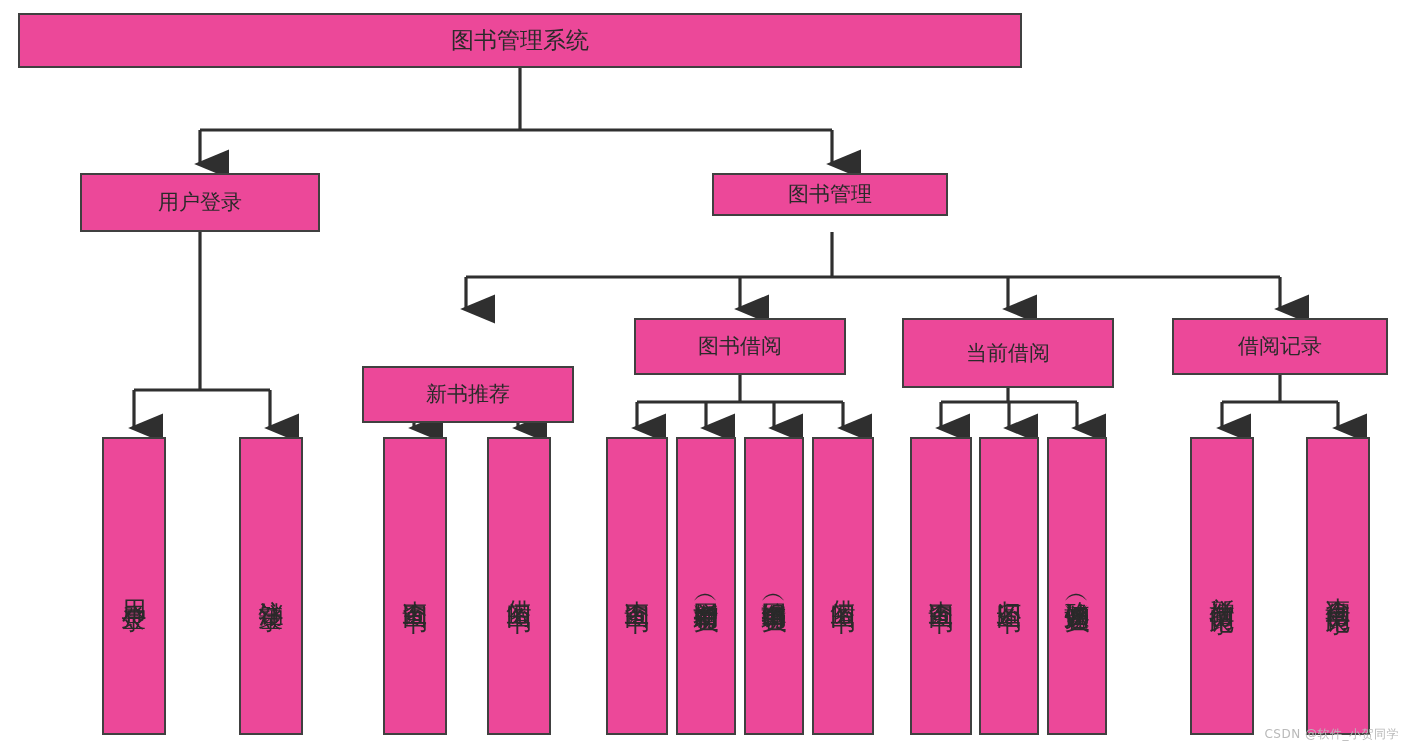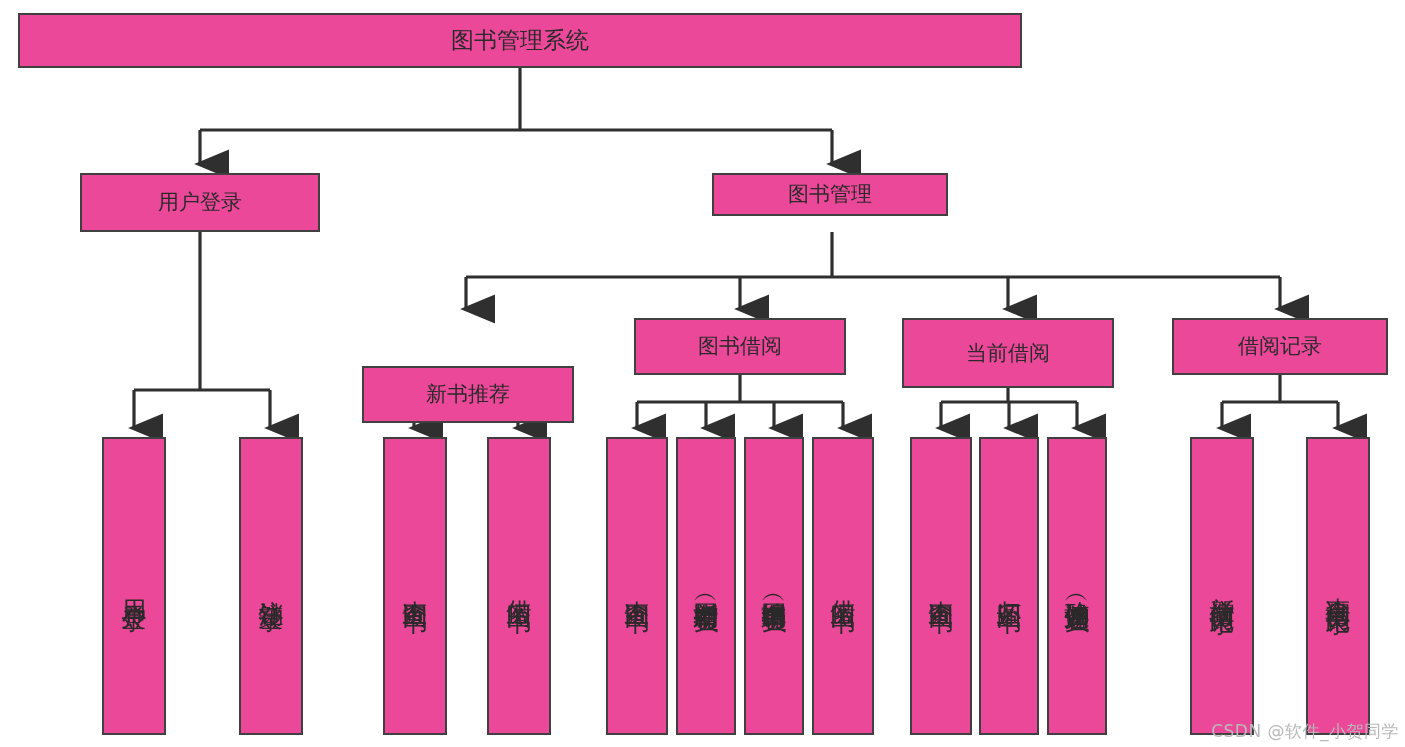--- a/index.html
+++ b/index.html
@@ -52,21 +52,21 @@
   }
   .node.leaf.tall .label{
     font-size:25px;
     letter-spacing:1px;
   }
 
   .watermark{
     position:absolute;
     right:6px;
     bottom:4px;
-    font-size:17px;
+    font-size:12px;
     color:#b9b9b9;
     letter-spacing:0.5px;
     z-index:5;
     white-space:nowrap;
   }
 </style>
 </head>
 <body>
 
 <svg id="diagram" viewBox="0 0 1405 747" width="1405" height="747" aria-hidden="true">

